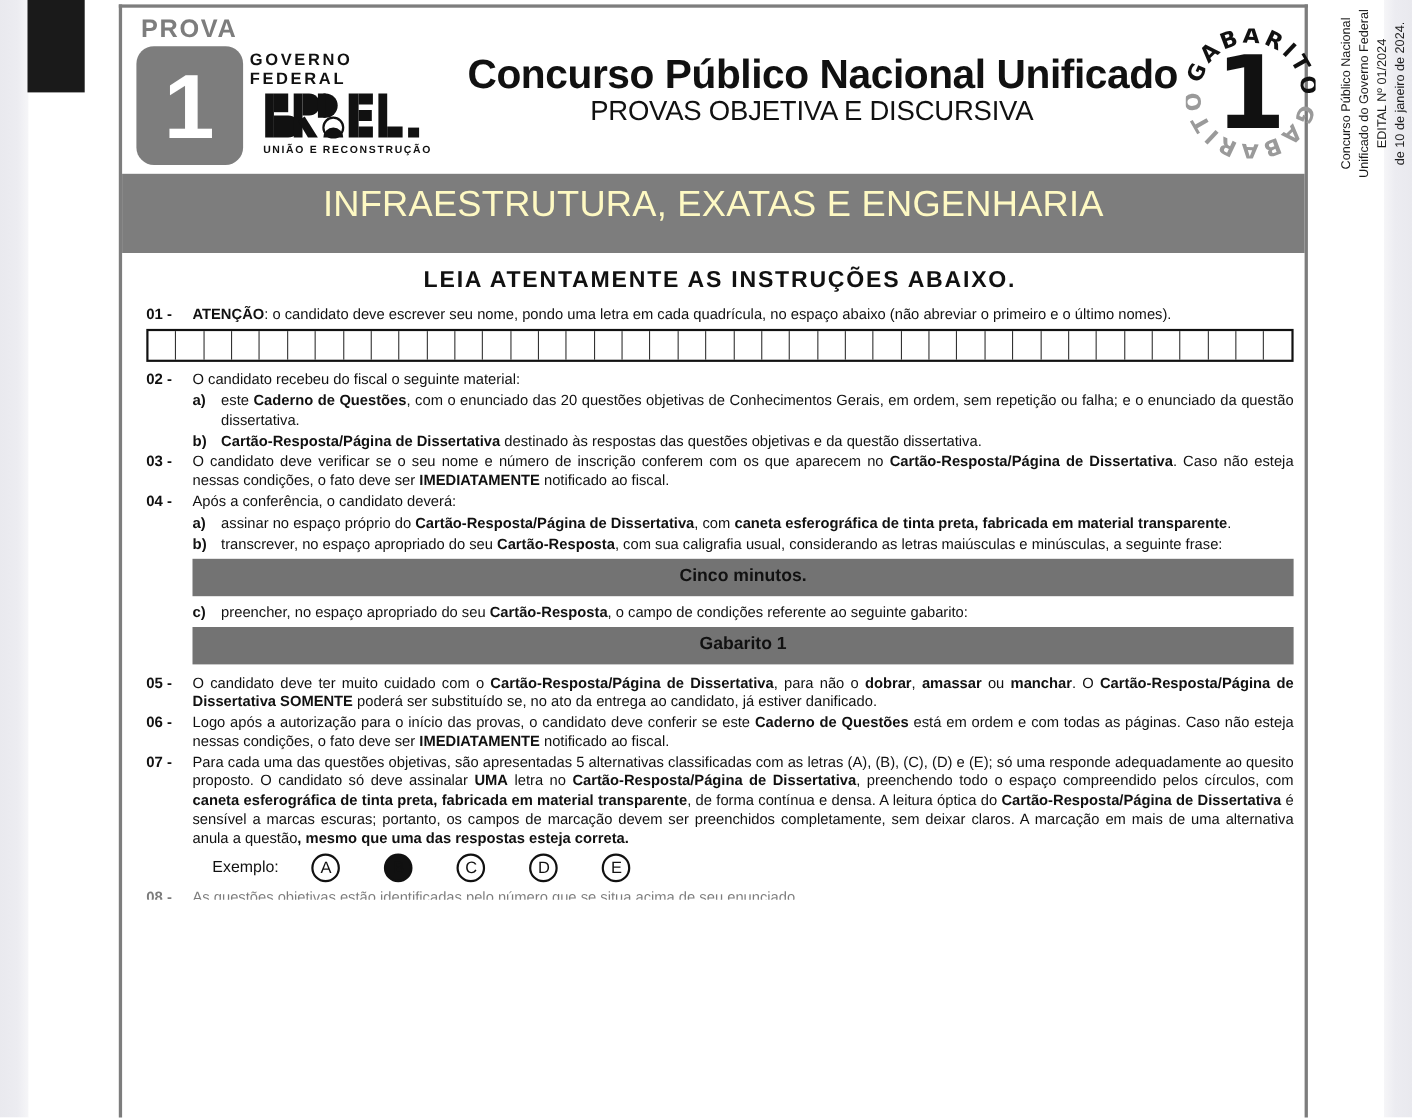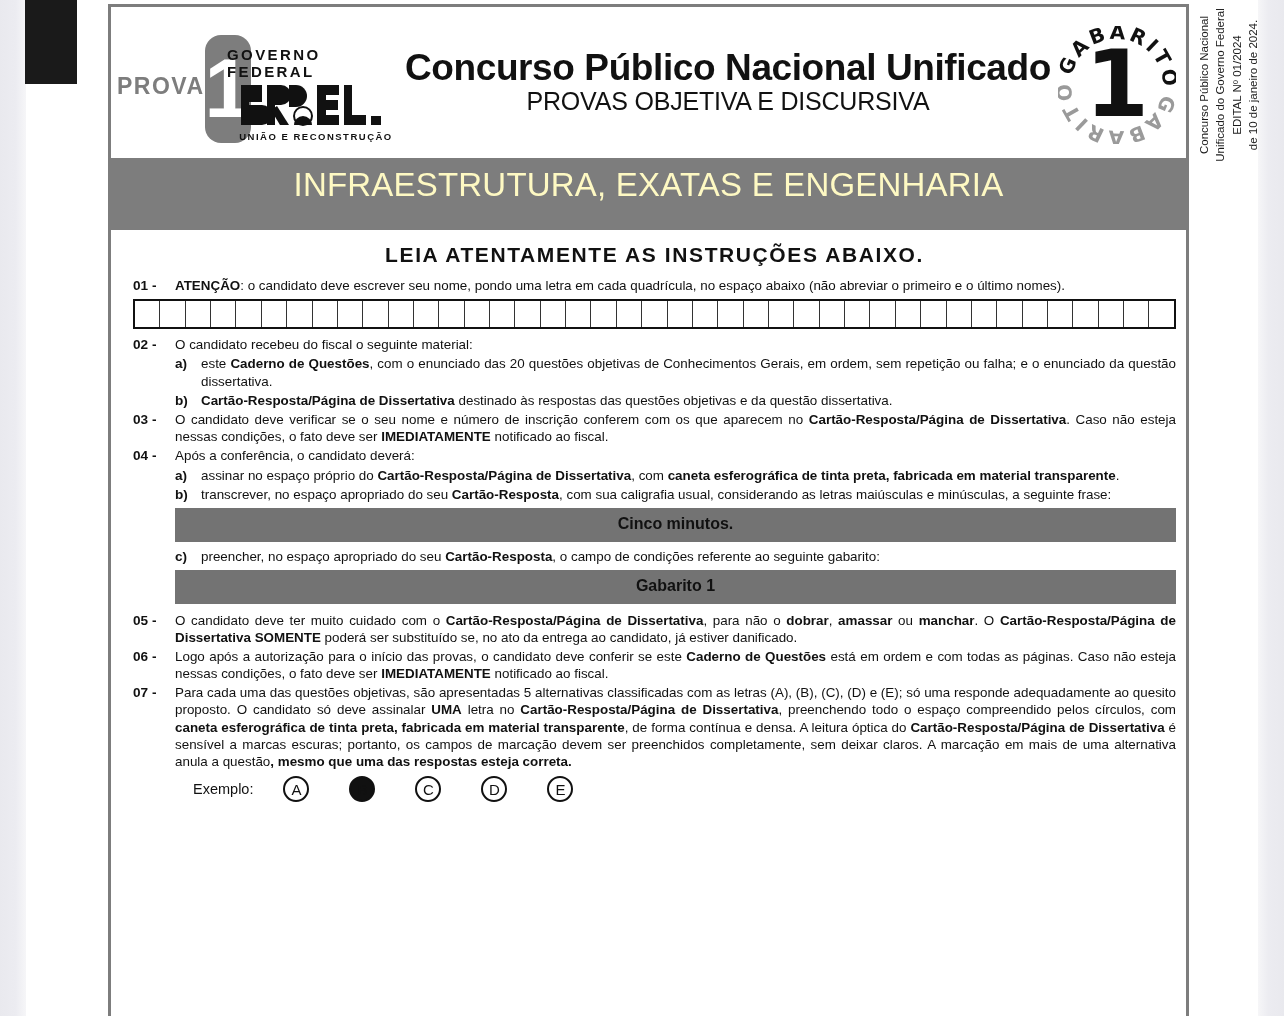--- a/index.html
+++ b/index.html
@@ -42,21 +42,21 @@
   
   .header-band {
     position: relative;
     display: flex; align-items: stretch;
     height: 153px;
     padding: 4px 0 0 6px;
     border-bottom: 2px solid #7d7d7d;
   }
   .prova-block {
     width: 110px; flex: 0 0 110px;
-    display: flex; flex-direction: row; align-items: center;
+    display: flex; flex-direction: column; align-items: center;
     padding-top: 4px;
   }
   .prova-word {
     font-size: 23px; font-weight: bold; letter-spacing: 1.5px;
     color: #7d7d7d; line-height: 1;
   }
   .prova-badge {
     margin-top: 4px;
     width: 97px; height: 108px;
     background: #7d7d7d; border-radius: 16px;
@@ -85,21 +85,21 @@
     color: #111; margin-top: 4px;
   }
   .title-block {
     flex: 1 1 auto;
     display: flex; flex-direction: column;
     align-items: center; justify-content: center;
     padding-bottom: 4px;
   }
   .t-main {
     font-size: 37px; font-weight: bold; color: #111;
-    line-height: 1.02; letter-spacing: -0.4px; white-space: nowrap;
+    line-height: 1.02; letter-spacing: -0.4px; white-space: nowrap; margin-left: 20px;
   }
   .t-sub {
     font-size: 25px; color: #111; line-height: 1.15;
     letter-spacing: -0.2px; white-space: nowrap;
   }
   .t-bloco {
     font-size: 33px; font-weight: bold; color: #111;
     line-height: 1.1; letter-spacing: -0.2px; white-space: nowrap;
   }
   .stamp-block {
@@ -402,16 +402,20 @@
 
       <div class="example-row">
         <span class="example-label">Exemplo:</span>
         <span class="bubble" id="bub-a">A</span>
         <span class="bubble filled" id="bub-b">B</span>
         <span class="bubble" id="bub-c">C</span>
         <span class="bubble" id="bub-d">D</span>
         <span class="bubble" id="bub-e">E</span>
       </div>
 
+      <div class="cutoff-line">
+        <div class="item-num">08 -</div>
+        <div class="item-body">As questões objetivas estão identificadas pelo número que se situa acima de seu enunciado.</div>
+      </div>
 
     </div>
   </div>
 </div>
 
 </body></html>

